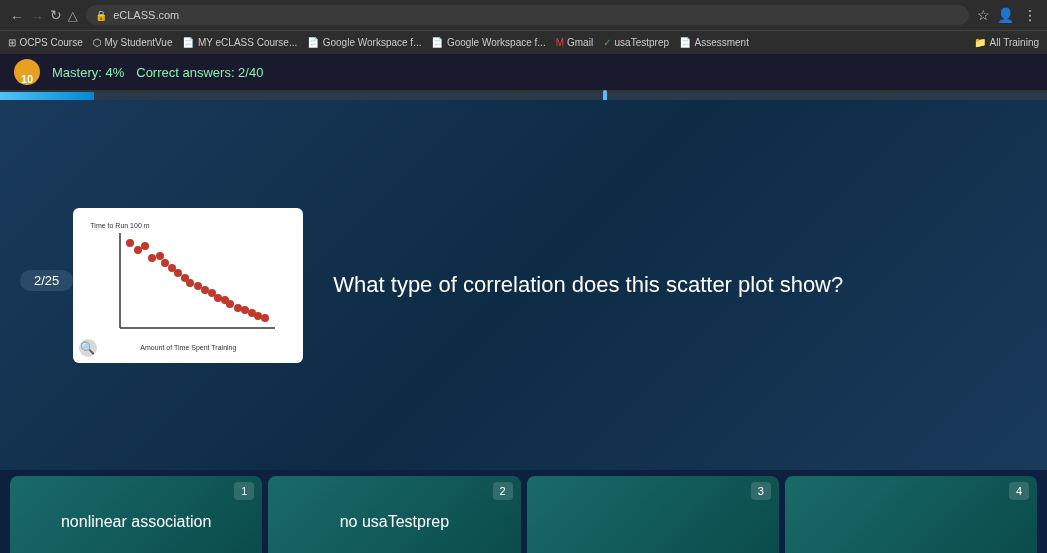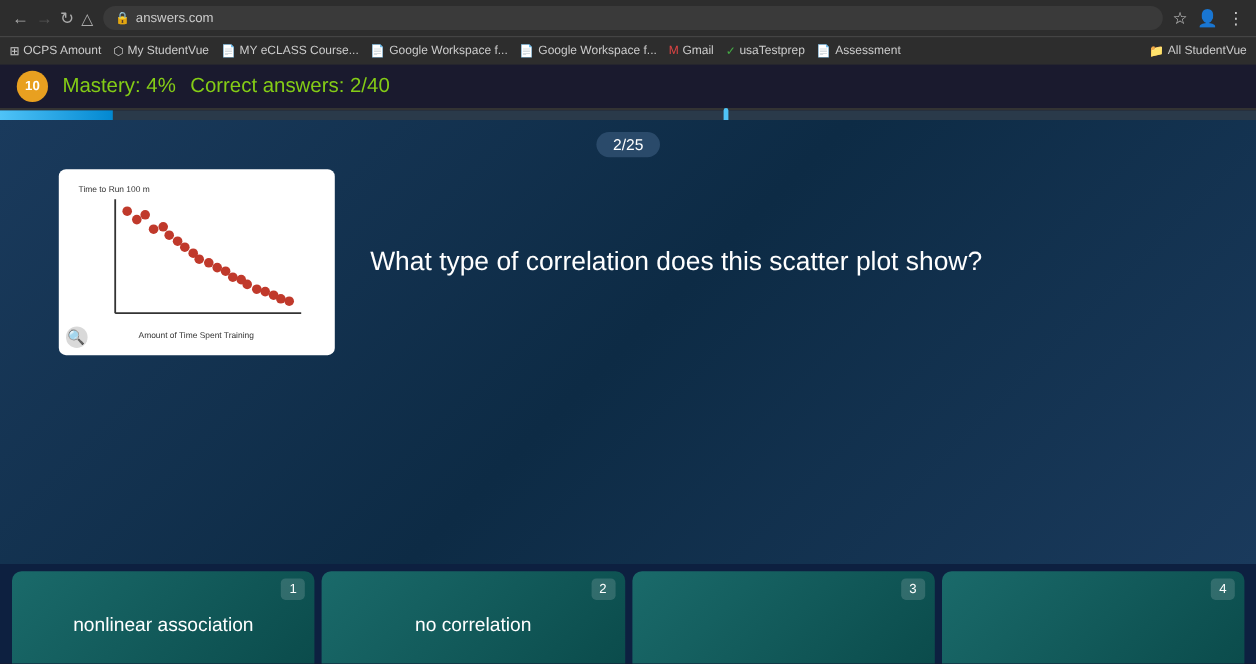--- a/index.html
+++ b/index.html
@@ -75,29 +75,29 @@
       display: flex;
       align-items: center;
       gap: 12px;
     }
     .timer-circle {
       width: 26px;
       height: 26px;
       border-radius: 50%;
       background: #e8a020;
       display: flex;
-      align-items: center;
+      align-items: flex-end;
       justify-content: center;
       color: white;
       font-size: 11px;
       font-weight: bold;
     }
     .mastery-text {
-      color: #84cc16;
-      font-size: 17px;
+      color: #86efac;
+      font-size: 13px;
     }
     .header-right {
       margin-left: auto;
       display: flex;
       align-items: center;
       gap: 14px;
       color: #ddd;
       font-size: 13px;
     }
     .code-display {
@@ -128,21 +128,21 @@
       height: 12px;
       background: #4fc3f7;
       border-radius: 2px;
     }
 
     
     .quiz-main {
       background: linear-gradient(135deg, #1a3a5c 0%, #0d2b45 50%, #1a3a5c 100%);
       height: 370px;
       display: flex;
-      flex-direction: column;
+      flex-direction: row;
       align-items: center;
       padding: 10px 20px;
       position: relative;
     }
 
     .question-counter {
       background: #2a4a6a;
       color: white;
       border-radius: 12px;
       padding: 3px 14px;
@@ -271,33 +271,33 @@
 
 <div class="browser-bar">
   <div class="browser-controls">
     <span style="color:#aaa;font-size:14px;">←</span>
     <span style="color:#555;font-size:14px;">→</span>
     <span style="color:#aaa;font-size:14px;">↻</span>
     <span style="color:#aaa;font-size:13px;">△</span>
   </div>
   <div class="browser-url">
     <span style="margin-right:5px;font-size:10px;">🔒</span>
-    <span>answers.com</span>
+    <span>eCLASS.com</span>
   </div>
   <div class="browser-icons">
     <span style="font-size:14px;">☆</span>
     <span style="font-size:14px;">👤</span>
     <span style="font-size:14px;">⋮</span>
   </div>
 </div>
 
 <div class="bookmarks-bar">
   <div class="bookmark-item">
     <span>⊞</span>
-    <span>OCPS Amount</span>
+    <span>OCPS Course</span>
   </div>
   <div class="bookmark-item">
     <span>⬡</span>
     <span>My StudentVue</span>
   </div>
   <div class="bookmark-item">
     <span>📄</span>
     <span>MY eCLASS Course...</span>
   </div>
   <div class="bookmark-item">
@@ -315,21 +315,21 @@
   <div class="bookmark-item">
     <span style="color:#4a4;">✓</span>
     <span>usaTestprep</span>
   </div>
   <div class="bookmark-item">
     <span>📄</span>
     <span>Assessment</span>
   </div>
   <div class="bookmark-item" style="margin-left:auto;">
     <span>📁</span>
-    <span>All StudentVue</span>
+    <span>All Training</span>
   </div>
 </div>
 
 <div class="header-bar">
   <div class="header-left">
     <div class="timer-circle">
       <span>10</span>
     </div>
     <span class="mastery-text">Mastery: 4%</span>
     <span class="mastery-text">Correct answers: 2/40</span>
@@ -392,21 +392,21 @@
   </div>
 </div>
 
 <div class="answers-grid">
   <div class="answer-option">
     <span class="answer-number">1</span>
     <span class="answer-text">nonlinear association</span>
   </div>
   <div class="answer-option">
     <span class="answer-number">2</span>
-    <span class="answer-text">no correlation</span>
+    <span class="answer-text">no usaTestprep</span>
   </div>
   <div class="answer-option">
     <span class="answer-number">3</span>
   </div>
   <div class="answer-option">
     <span class="answer-number">4</span>
   </div>
 </div>
 
 </body></html>

